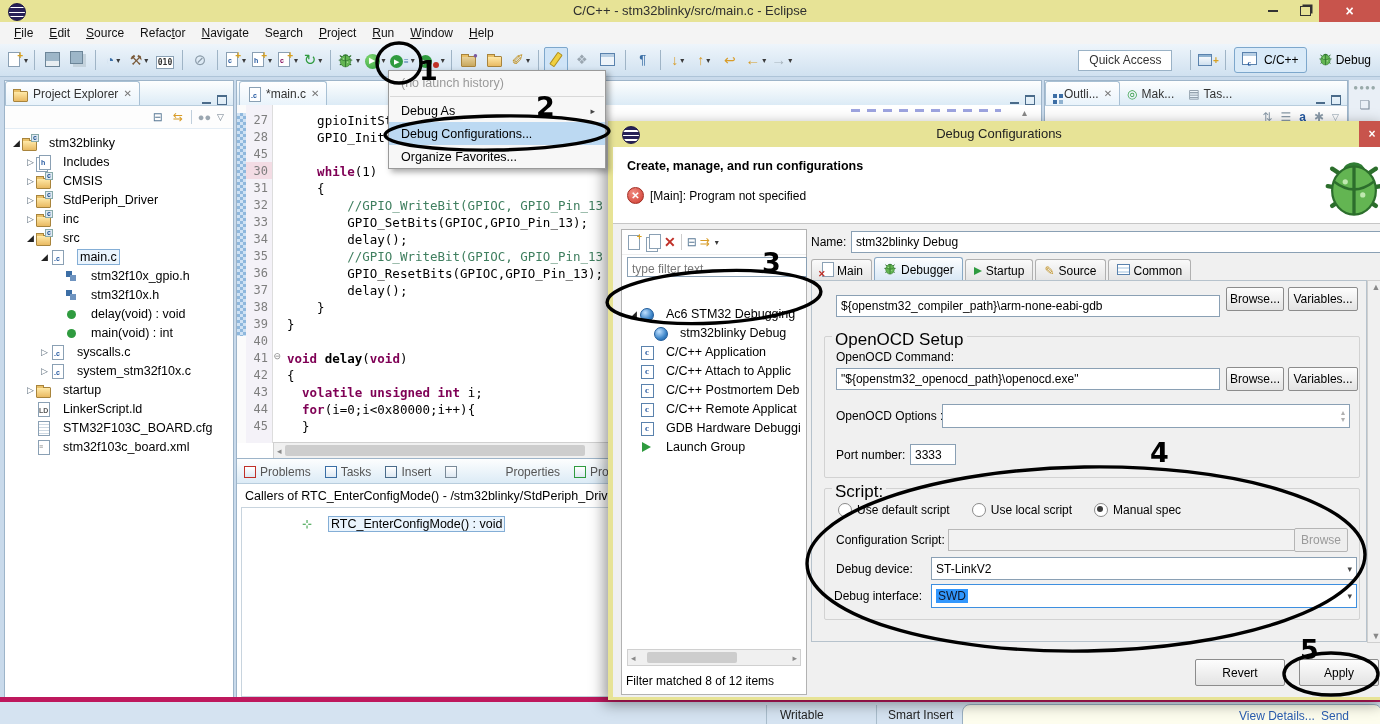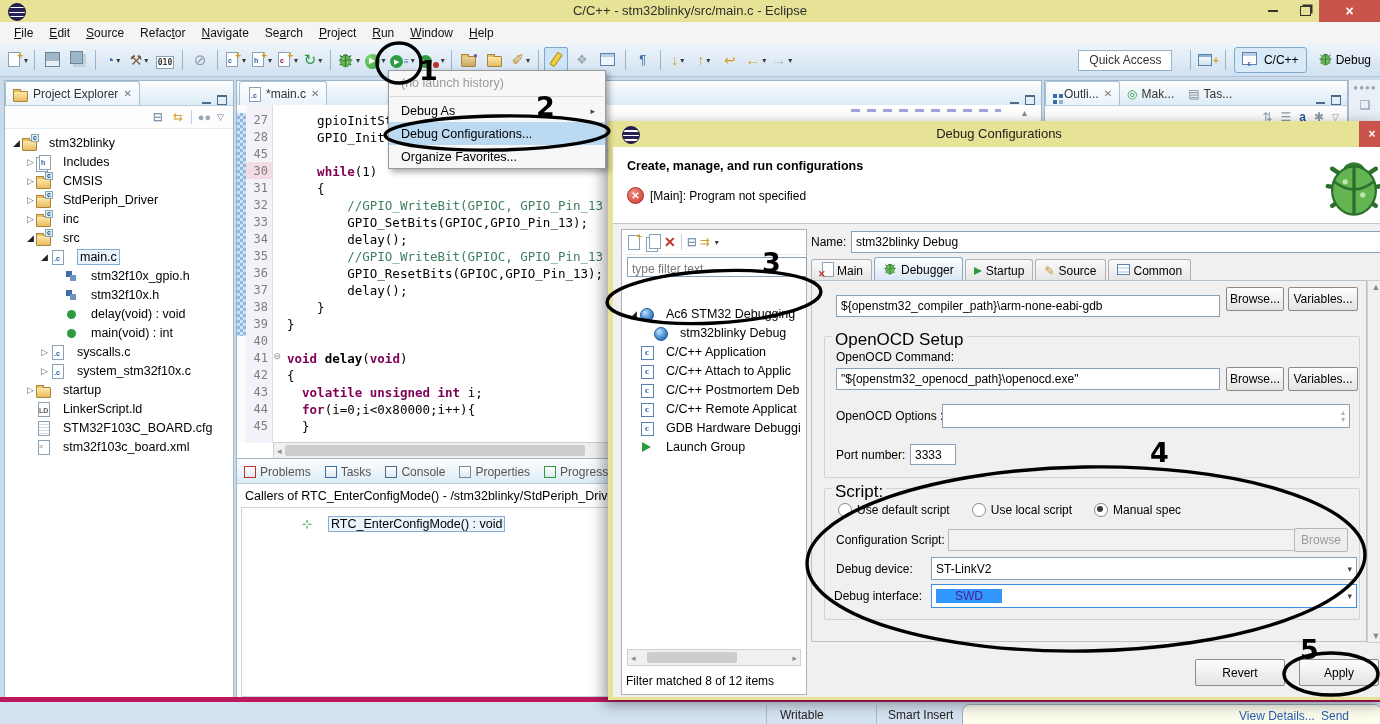--- a/index.html
+++ b/index.html
@@ -107,21 +107,21 @@
   .btn.dis{color:#9a9a9a;border-color:#b5b5b5;background:#eee;}
   .grp{position:absolute;border:1px solid #d2d2d2;border-radius:2px;}
   .grp-lbl{position:absolute;background:#f0f0f0;padding:0 3px;font-size:17px;}
   .lbl{position:absolute;font-size:12px;white-space:nowrap;}
   .radio{display:inline-block;width:12px;height:12px;border:1px solid #8a8a8a;border-radius:50%;background:#fff;flex:none;}
   .radio.sel::after{content:"";display:block;width:6px;height:6px;border-radius:50%;background:#3a3a3a;margin:2px;}
   .rlbl{margin-left:5px;font-size:12px;white-space:nowrap;}
   .combo{position:absolute;background:#fff;border:1px solid #8aa0b4;display:flex;align-items:center;padding:0 4px;font-size:12px;}
   .combo.focus{border:1px solid #3d8fe0;}
   .combo .carr{margin-left:auto;font-size:9px;color:#444;}
-  .hl-sel{background:#3297fd;color:#4c1d95;padding:0 19px;}
+  .hl-sel{background:#3297fd;color:#0f172a;padding:0 2px;}
   .vscroll{position:absolute;width:16px;background:#f0f0f0;border:1px solid #cfcfcf;}
   .vscroll .up{position:absolute;top:1px;left:0;right:0;text-align:center;color:#888;font-size:9px;}
   .vscroll .dn{position:absolute;bottom:1px;left:0;right:0;text-align:center;color:#888;font-size:9px;}
   .dtabs{position:absolute;display:flex;align-items:flex-end;height:23px;}
   .dtab{height:21px;display:flex;align-items:center;padding:0 8px;border:1px solid #b0b0b0;border-bottom:none;border-radius:3px 3px 0 0;margin-right:2px;background:linear-gradient(#fafafa,#e4e4e4);font-size:12px;}
   .dtab.sel{background:linear-gradient(#fdfeff,#d7e7f5);border-color:#89a8c4;height:23px;}
 
   
   .statusbar{left:0;top:697px;width:1380px;height:27px;background:#d5e3f1;border-top:5px solid #be185d;}
   .ssep{position:absolute;top:3px;width:1px;height:20px;background:#a8bccb;}
@@ -553,25 +553,25 @@
         <div class="vtab">
           <span style="display: inline-block; width: 10px; height: 10px; margin-right: 4px; border: 1px solid rgb(192, 48, 40); background: linear-gradient(rgb(255, 255, 255), rgb(221, 232, 242));"></span>
           <span style="color: rgb(85, 85, 85);">Problems</span>
         </div>
         <div class="vtab">
           <span style="display: inline-block; width: 10px; height: 10px; margin-right: 4px; border: 1px solid rgb(58, 110, 165); background: linear-gradient(rgb(255, 255, 255), rgb(221, 232, 242));"></span>
           <span style="color: rgb(85, 85, 85);">Tasks</span>
         </div>
         <div class="vtab">
           <span style="display: inline-block; width: 10px; height: 10px; margin-right: 4px; border: 1px solid rgb(74, 107, 138); background: linear-gradient(rgb(255, 255, 255), rgb(221, 232, 242));"></span>
-          <span style="color: rgb(85, 85, 85);">Console</span>
+          <span style="color: rgb(85, 85, 85);">Insert</span>
         </div>
         <div class="vtab">
           <span style="display: inline-block; width: 10px; height: 10px; margin-right: 4px; border: 1px solid rgb(122, 138, 152); background: linear-gradient(rgb(255, 255, 255), rgb(221, 232, 242));"></span>
-          <span style="color: rgb(85, 85, 85);">Properties</span>
+          <span style="color: rgb(85, 85, 85); margin-left: 44px;">Properties</span>
         </div>
         <div class="vtab">
           <span style="display: inline-block; width: 10px; height: 10px; margin-right: 4px; border: 1px solid rgb(47, 155, 63); background: linear-gradient(rgb(255, 255, 255), rgb(221, 232, 242));"></span>
           <span style="color: rgb(85, 85, 85);">Progress</span>
         </div>
       </div>
     <div class="nosel" style="position:absolute;left:8px;top:30px;right:4px;font-size:12.5px;">Callers of RTC_EnterConfigMode() - /stm32blinky/StdPeriph_Driver/inc</div>
     <div style="position:absolute;left:4px;top:48px;right:4px;bottom:4px;border:1px solid #c8d4de;background:#fff;">
       <div class="trow" style="left:60px;top:6px;">
         <span class="glyph" style="color:#2f9b3f;font-size:12px;margin-right:5px;">⊹</span>

